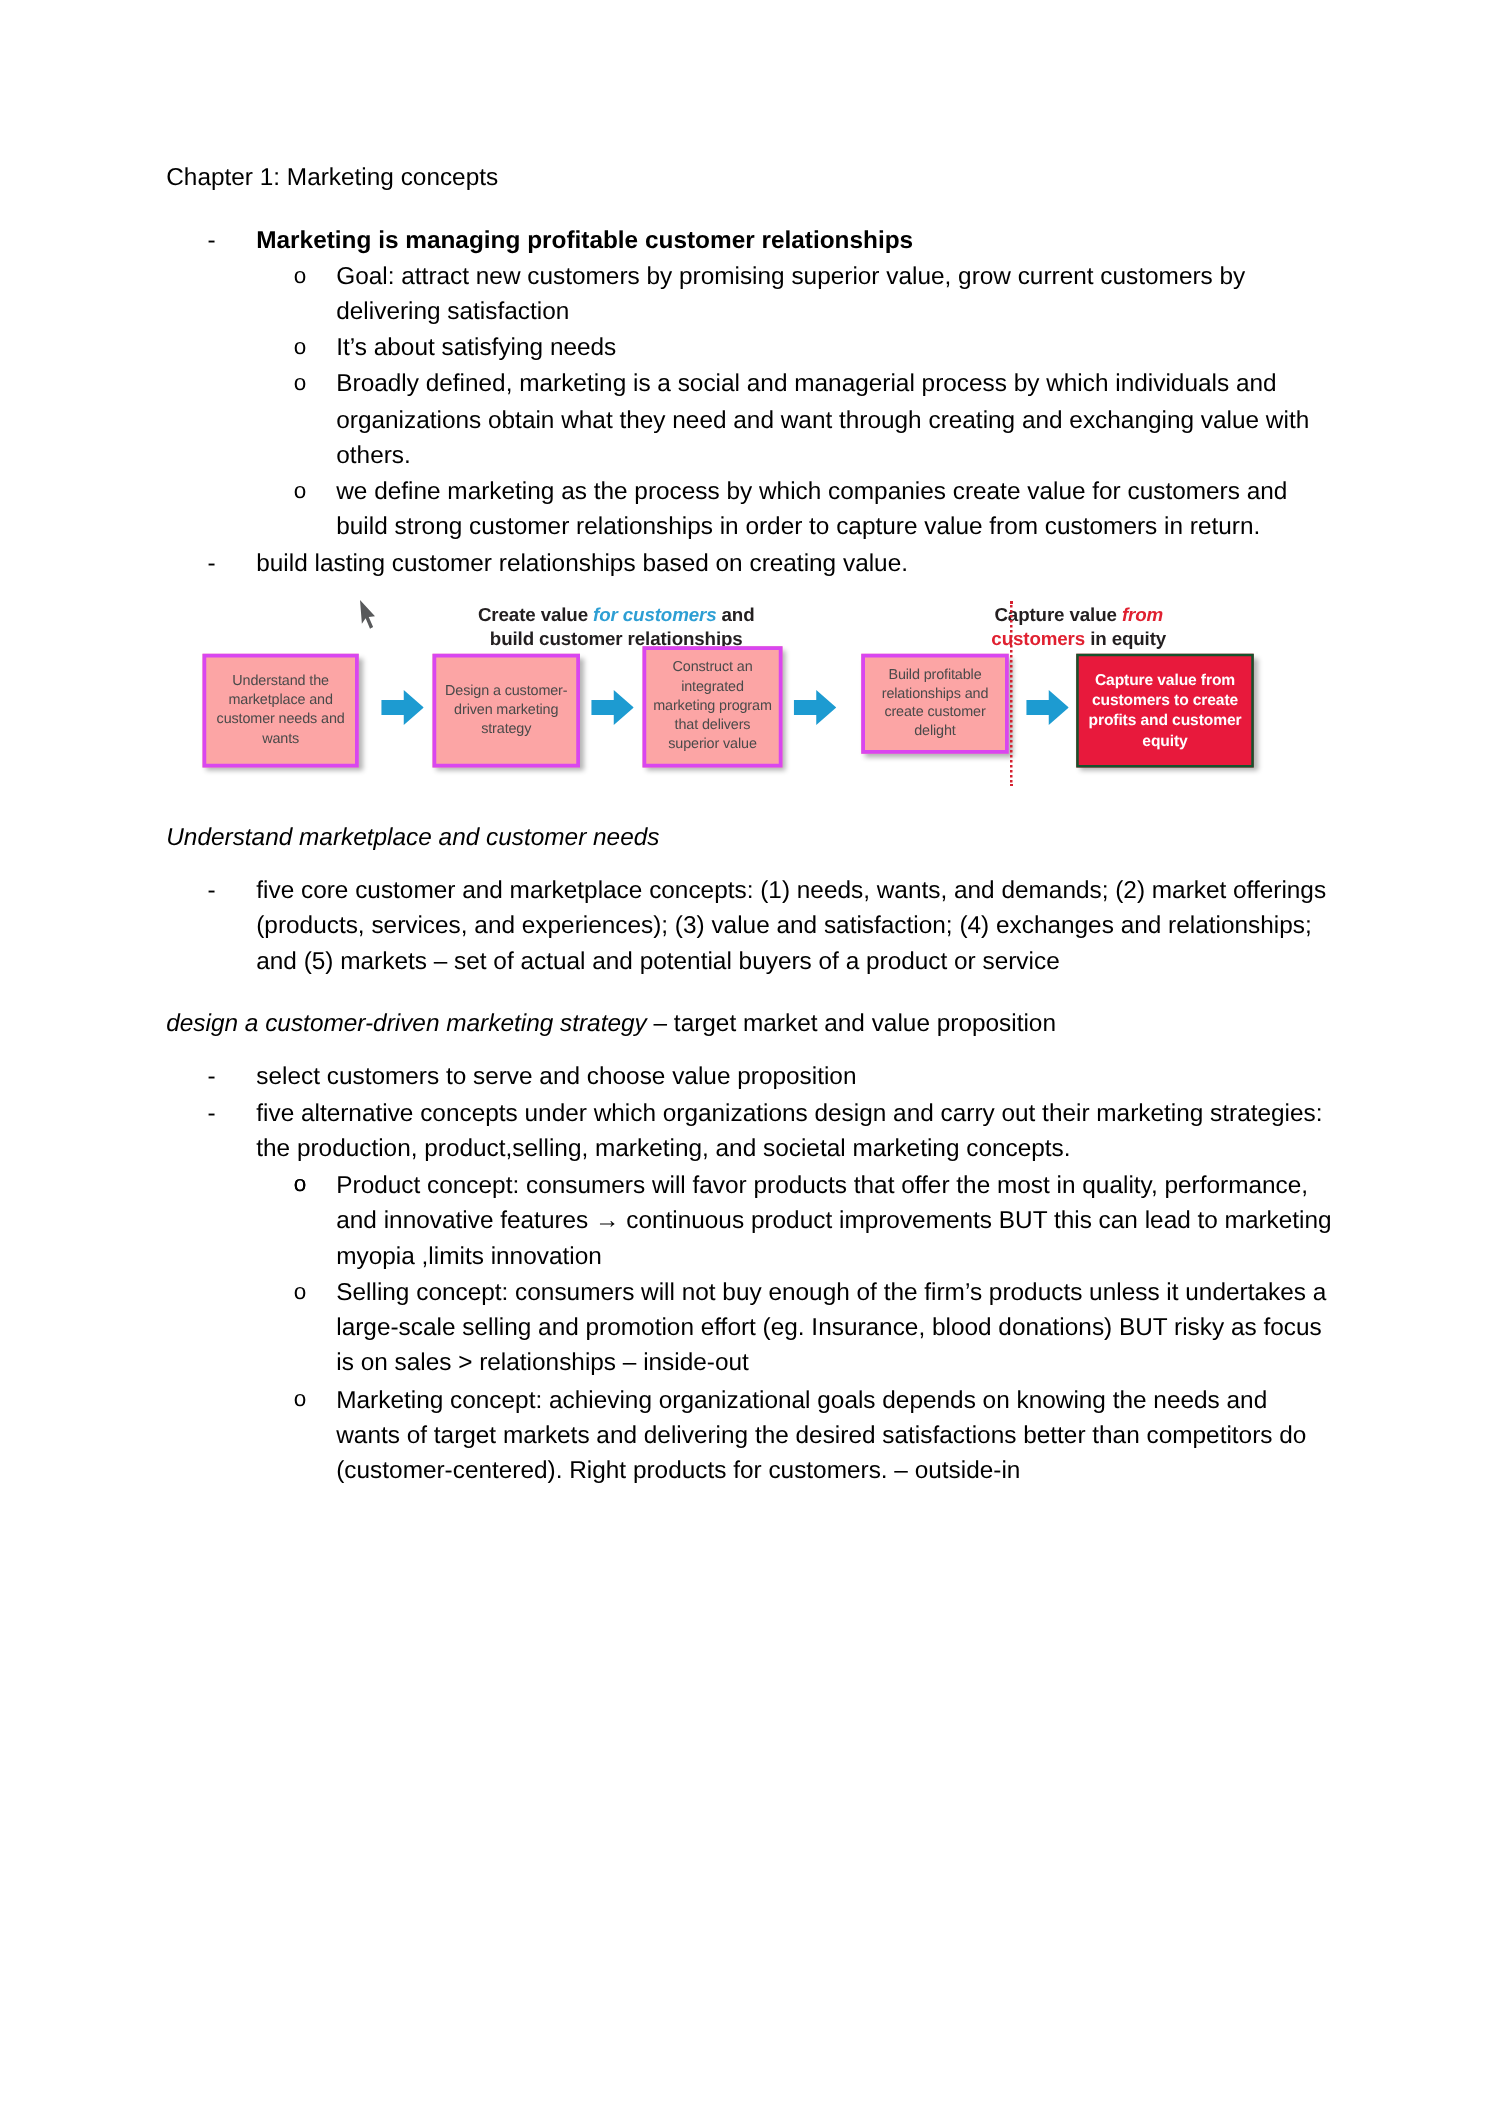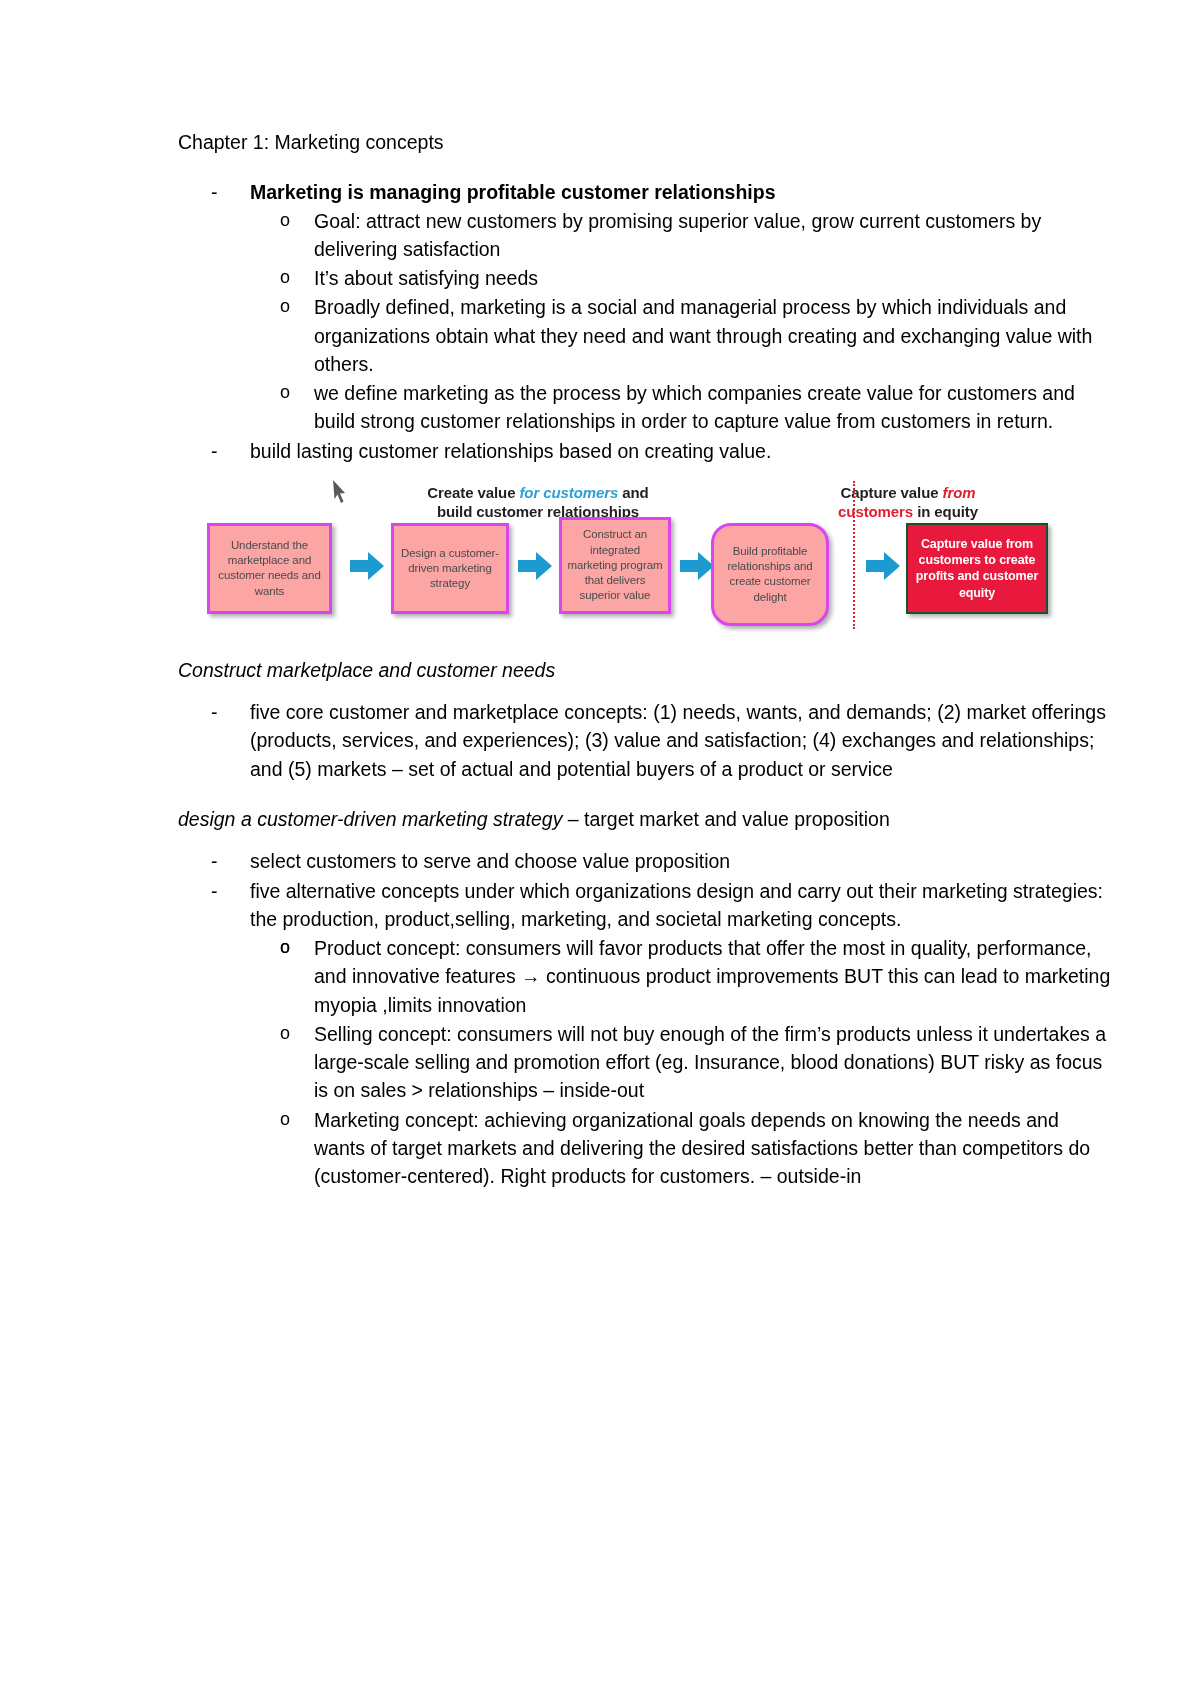--- a/index.html
+++ b/index.html
@@ -18,21 +18,20 @@
     height: 1698px;
     background: #ffffff;
     overflow: hidden;
     box-sizing: border-box;
   }
   .content {
     position: absolute;
     left: 133px;
     top: 128px;
     width: 935px;
-    margin-left: 45px;
   }
   .title-line {
     font-size: 19.5px;
     line-height: 1.45;
     margin: 0 0 22px 0;
   }
   .ital-head {
     font-size: 19.5px;
     font-style: italic;
     line-height: 1.45;
@@ -227,39 +226,39 @@
       <div class="dg-box" style="left:361px; top:38px; width:112px; height:97px;">
         <span>Construct an integrated marketing program that delivers superior value</span>
       </div>
 
       <div class="dg-arrow" style="left:482px; top:72px;">
         <svg viewBox="0 0 34 30" width="34" height="30" aria-hidden="true">
           <path d="M0 9 L18 9 L18 1 L34 15 L18 29 L18 21 L0 21 Z" fill="#1d9bd1"></path>
         </svg>
       </div>
 
-      <div class="dg-box" style="left:513px; top:44px; width:118px; height:103px;border-radius:20px;">
+      <div class="dg-box" style="left:536px; top:44px; width:118px; height:80px;">
         <span>Build profitable relationships and create customer delight</span>
       </div>
 
       <div class="dg-divider" style="left:655px; top:2px; height:148px;"></div>
 
       <div class="dg-arrow" style="left:668px; top:72px;">
         <svg viewBox="0 0 34 30" width="34" height="30" aria-hidden="true">
           <path d="M0 9 L18 9 L18 1 L34 15 L18 29 L18 21 L0 21 Z" fill="#1d9bd1"></path>
         </svg>
       </div>
 
       <div class="dg-box red" style="left:708px; top:44px; width:142px; height:91px;">
         <span>Capture value from customers to create profits and customer equity</span>
       </div>
 
     </div>
 
-    <p class="ital-head">Construct marketplace and customer needs</p>
+    <p class="ital-head">Understand marketplace and customer needs</p>
 
     <ul class="lvl1">
       <li>
         <span class="mark">-</span>
         <span>five core customer and marketplace concepts: (1) needs, wants, and demands; (2) market offerings (products, services, and experiences); (3) value and satisfaction; (4) exchanges and relationships; and (5) markets – set of actual and potential buyers of a product or service</span>
       </li>
     </ul>
 
     <p class="ital-head">
       <span>design a customer-driven marketing strategy</span><span class="plain"> – target market and value proposition</span>

